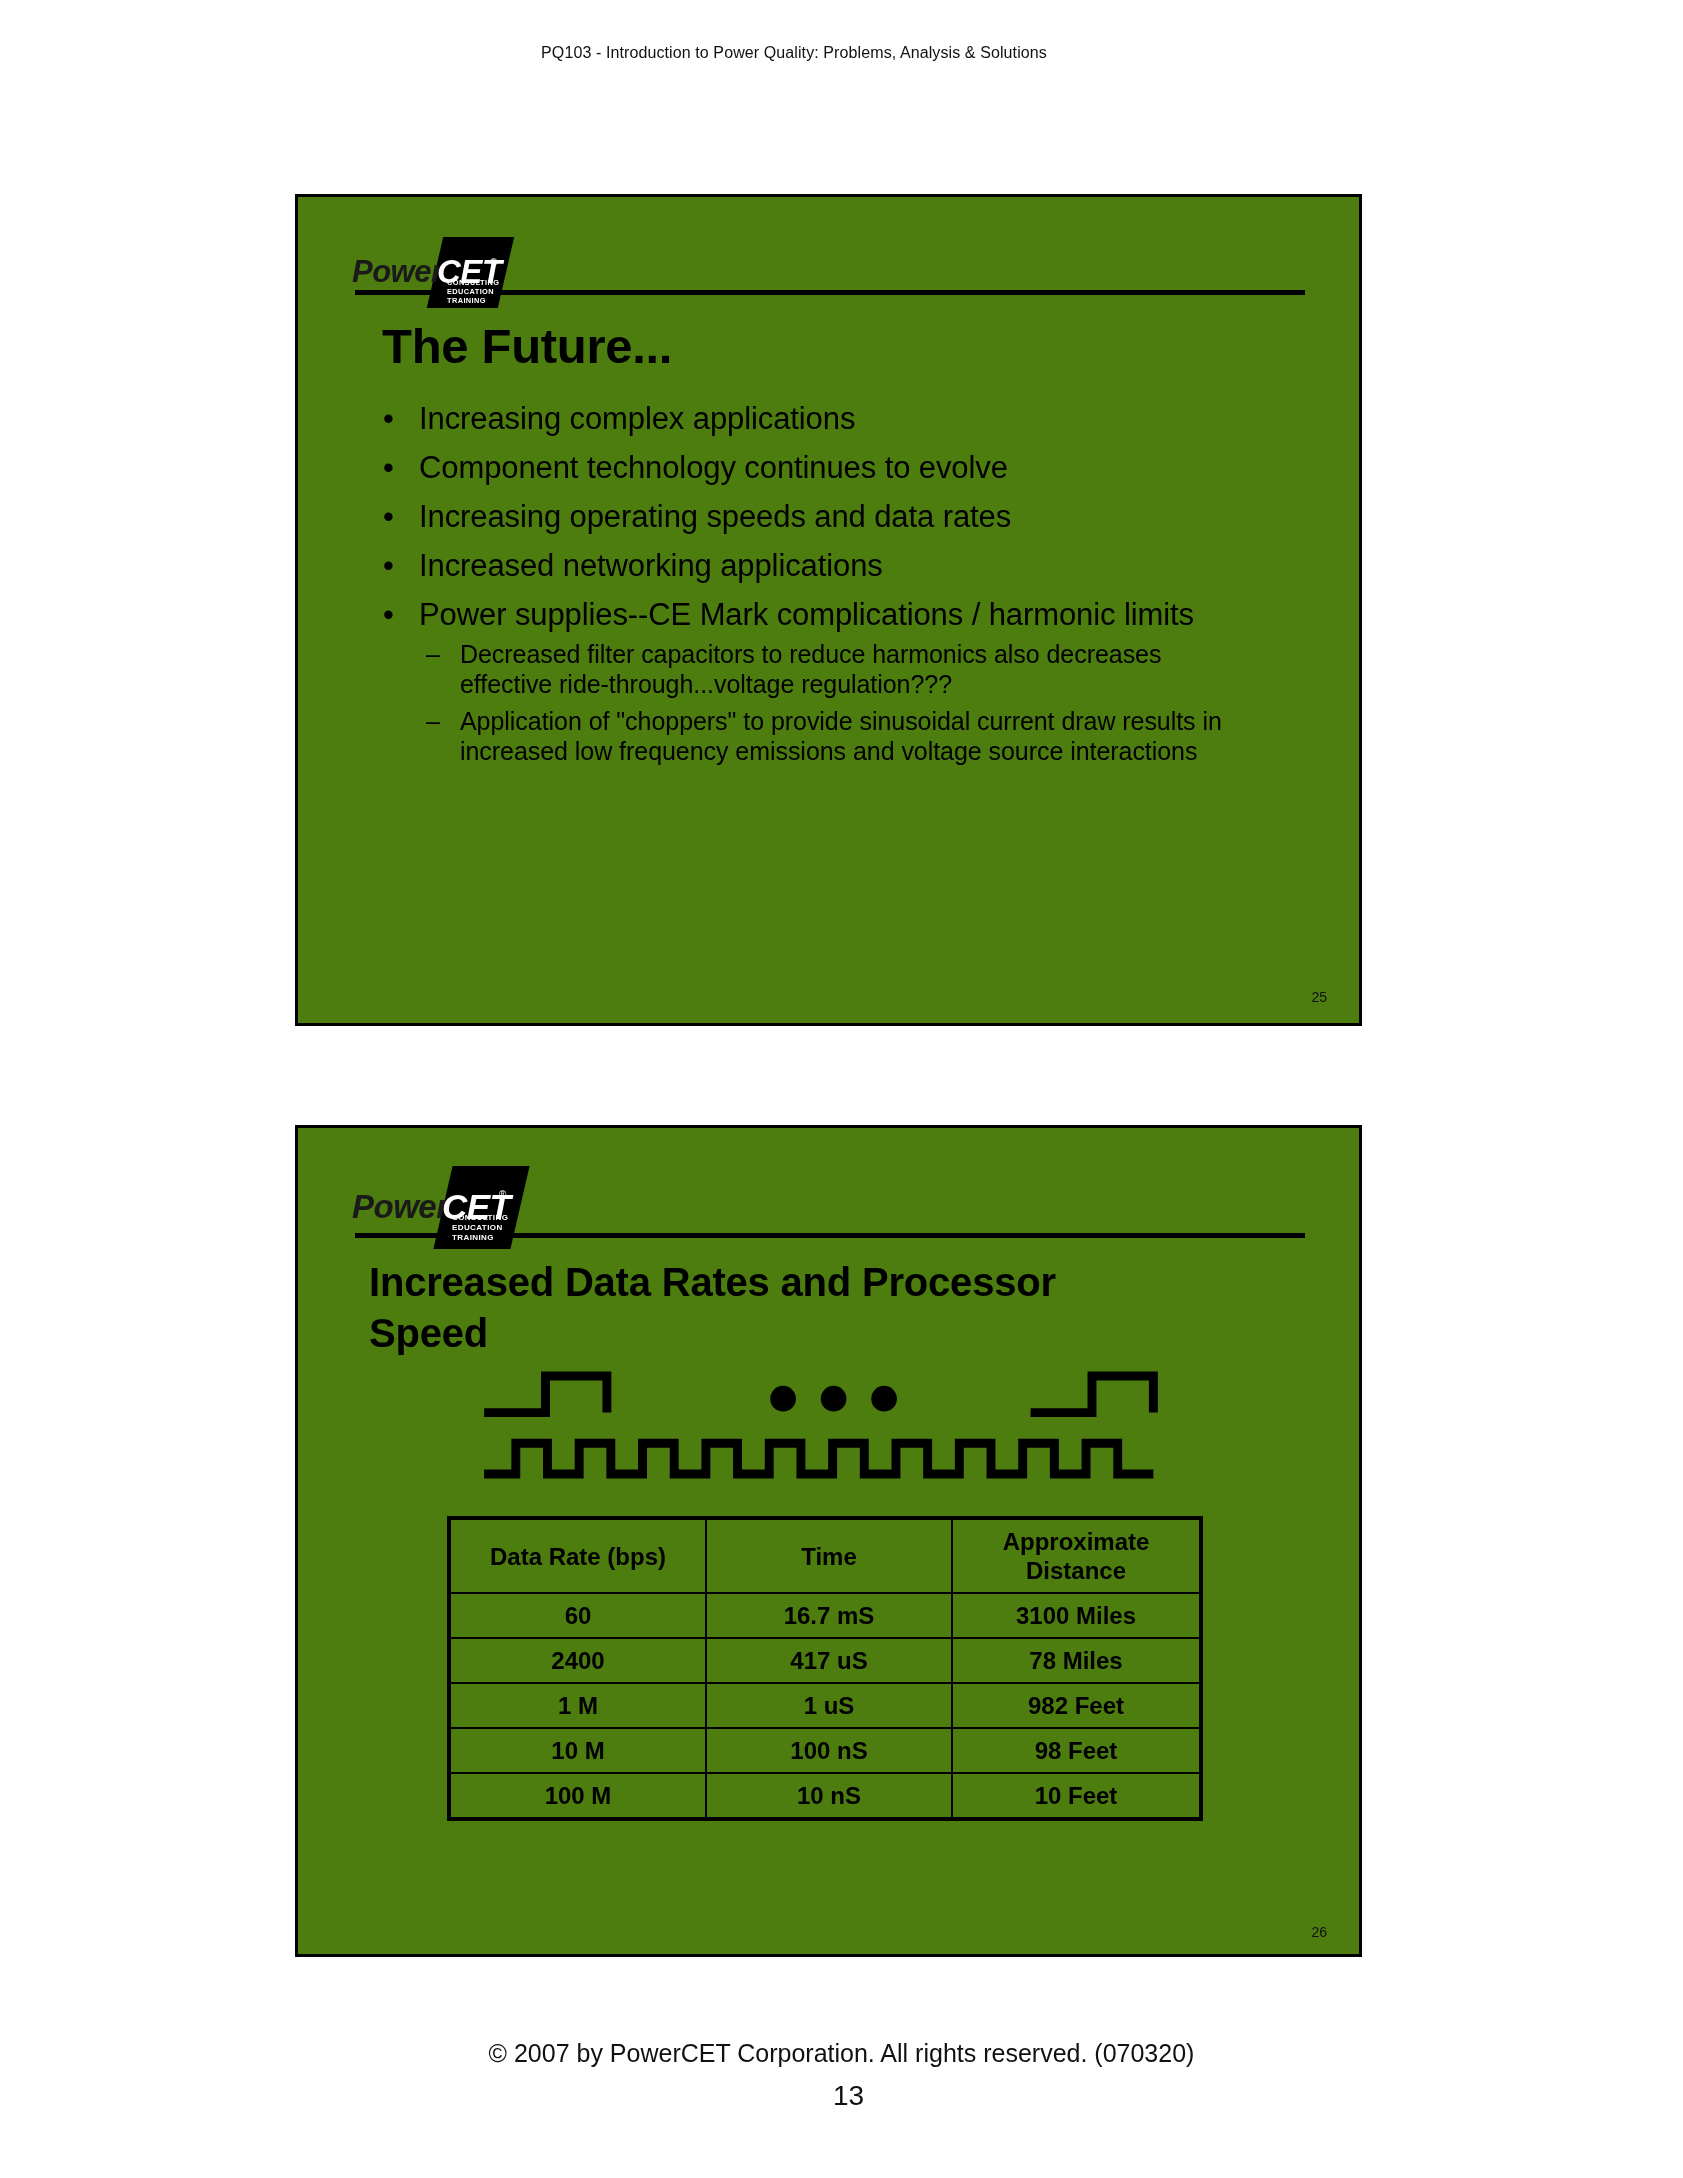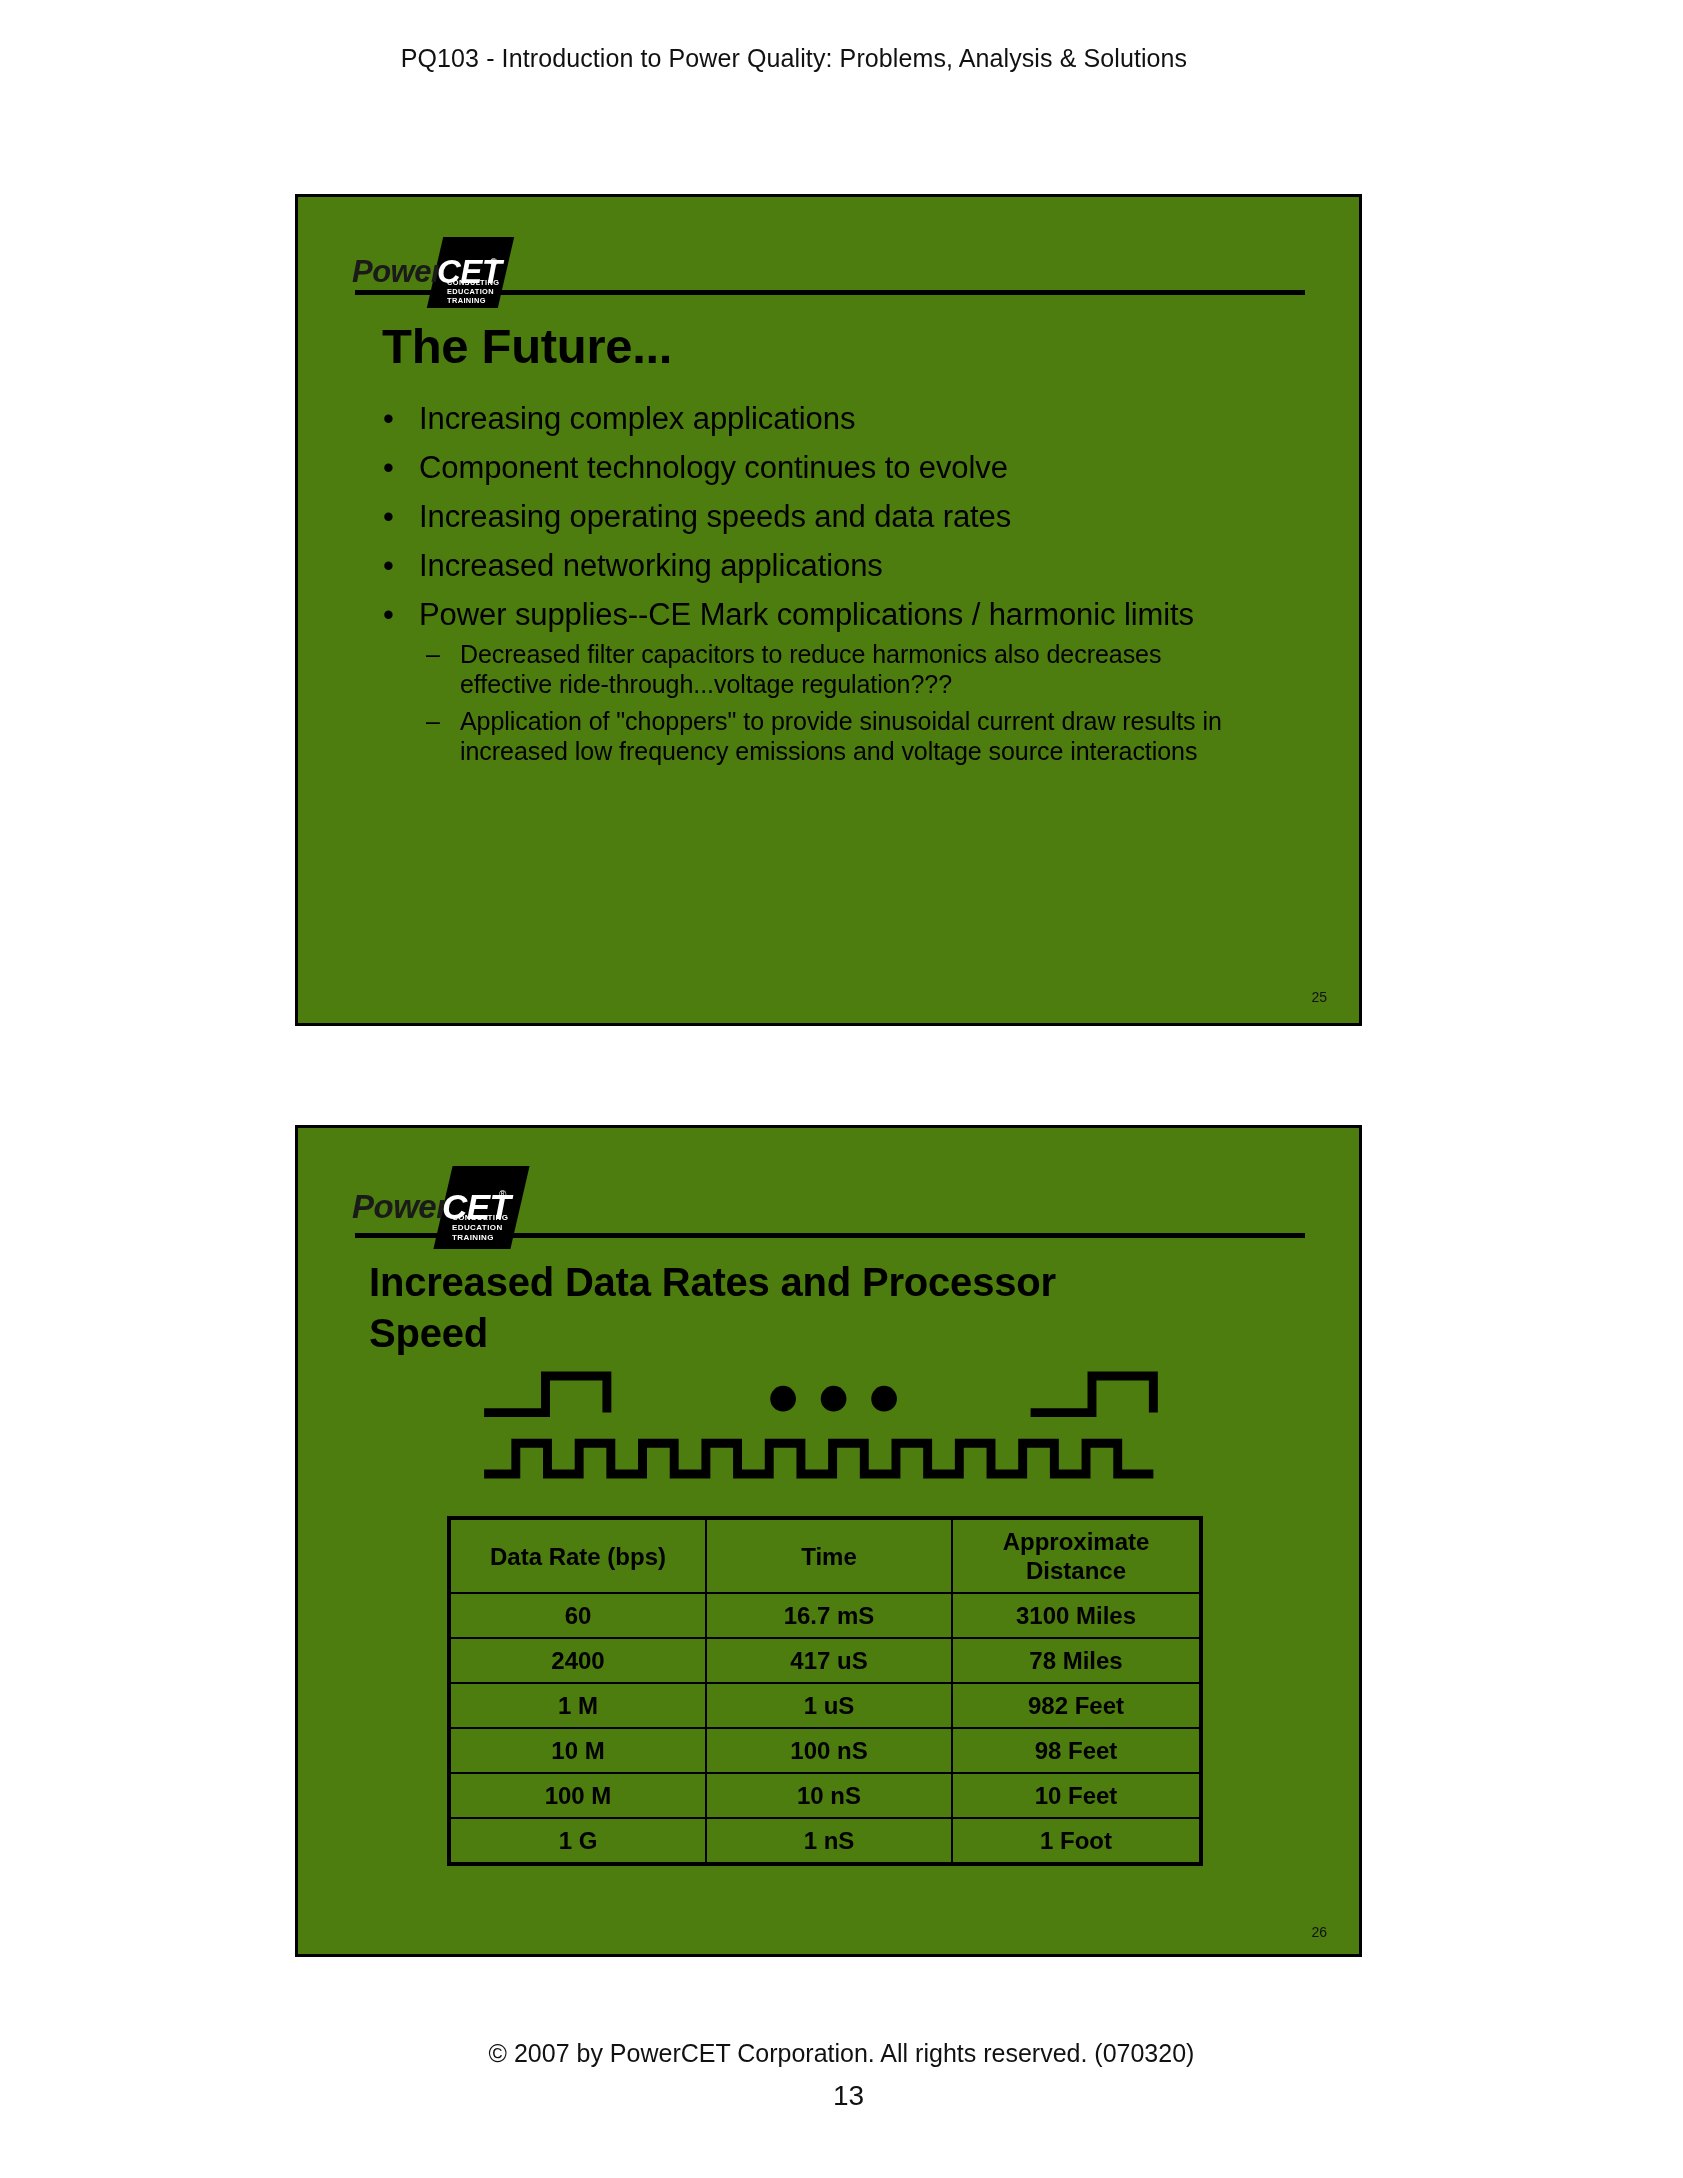--- a/index.html
+++ b/index.html
@@ -16,21 +16,21 @@
     overflow: hidden;
   }
 
   
   .page-header {
     position: absolute;
     top: 44px;
     left: 0;
     width: 1588px;
     text-align: center;
-    font-size: 25px;
+    font-size: 16px;
     letter-spacing: 0.1px;
     color: #111111;
   }
 
   
   .slide {
     position: absolute;
     left: 295px;
     width: 1067px;
     border: 3px solid #000000;
@@ -391,25 +391,20 @@
       <tr>
         <td>10 M</td>
         <td>100 nS</td>
         <td>98 Feet</td>
       </tr>
       <tr>
         <td>100 M</td>
         <td>10 nS</td>
         <td>10 Feet</td>
       </tr>
-      <tr>
-        <td>1 G</td>
-        <td>1 nS</td>
-        <td>1 Foot</td>
-      </tr>
     </tbody>
   </table>
 
   <div class="slide-number">26</div>
 </div>
 
 <div class="page-footer">
   <span>© 2007 by PowerCET Corporation.  All rights reserved. (070320)</span>
   <span class="pagenum">13</span>
 </div>

